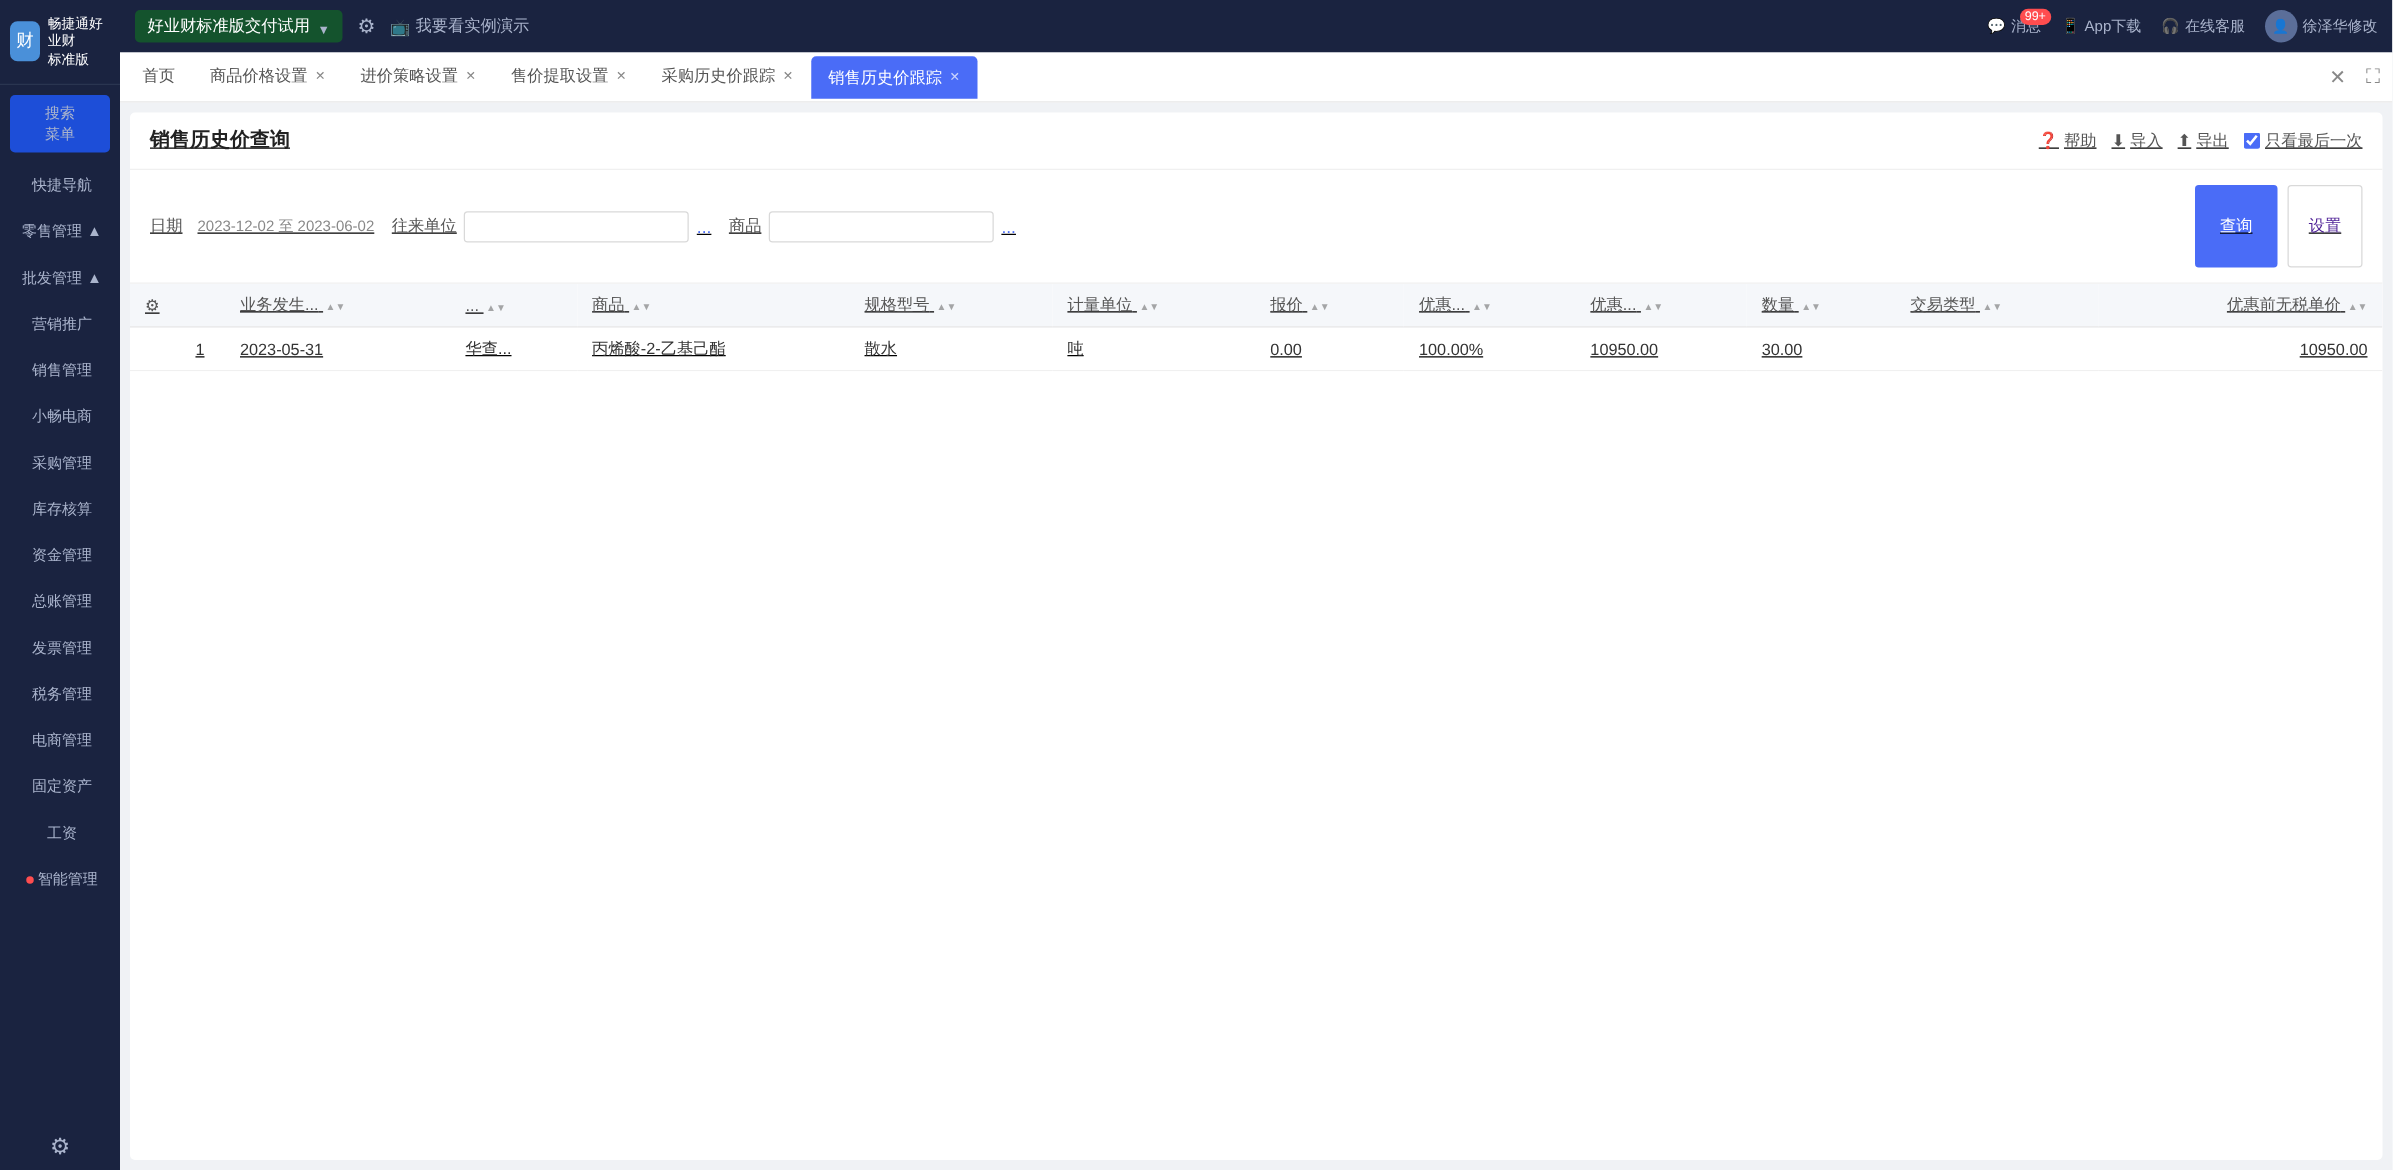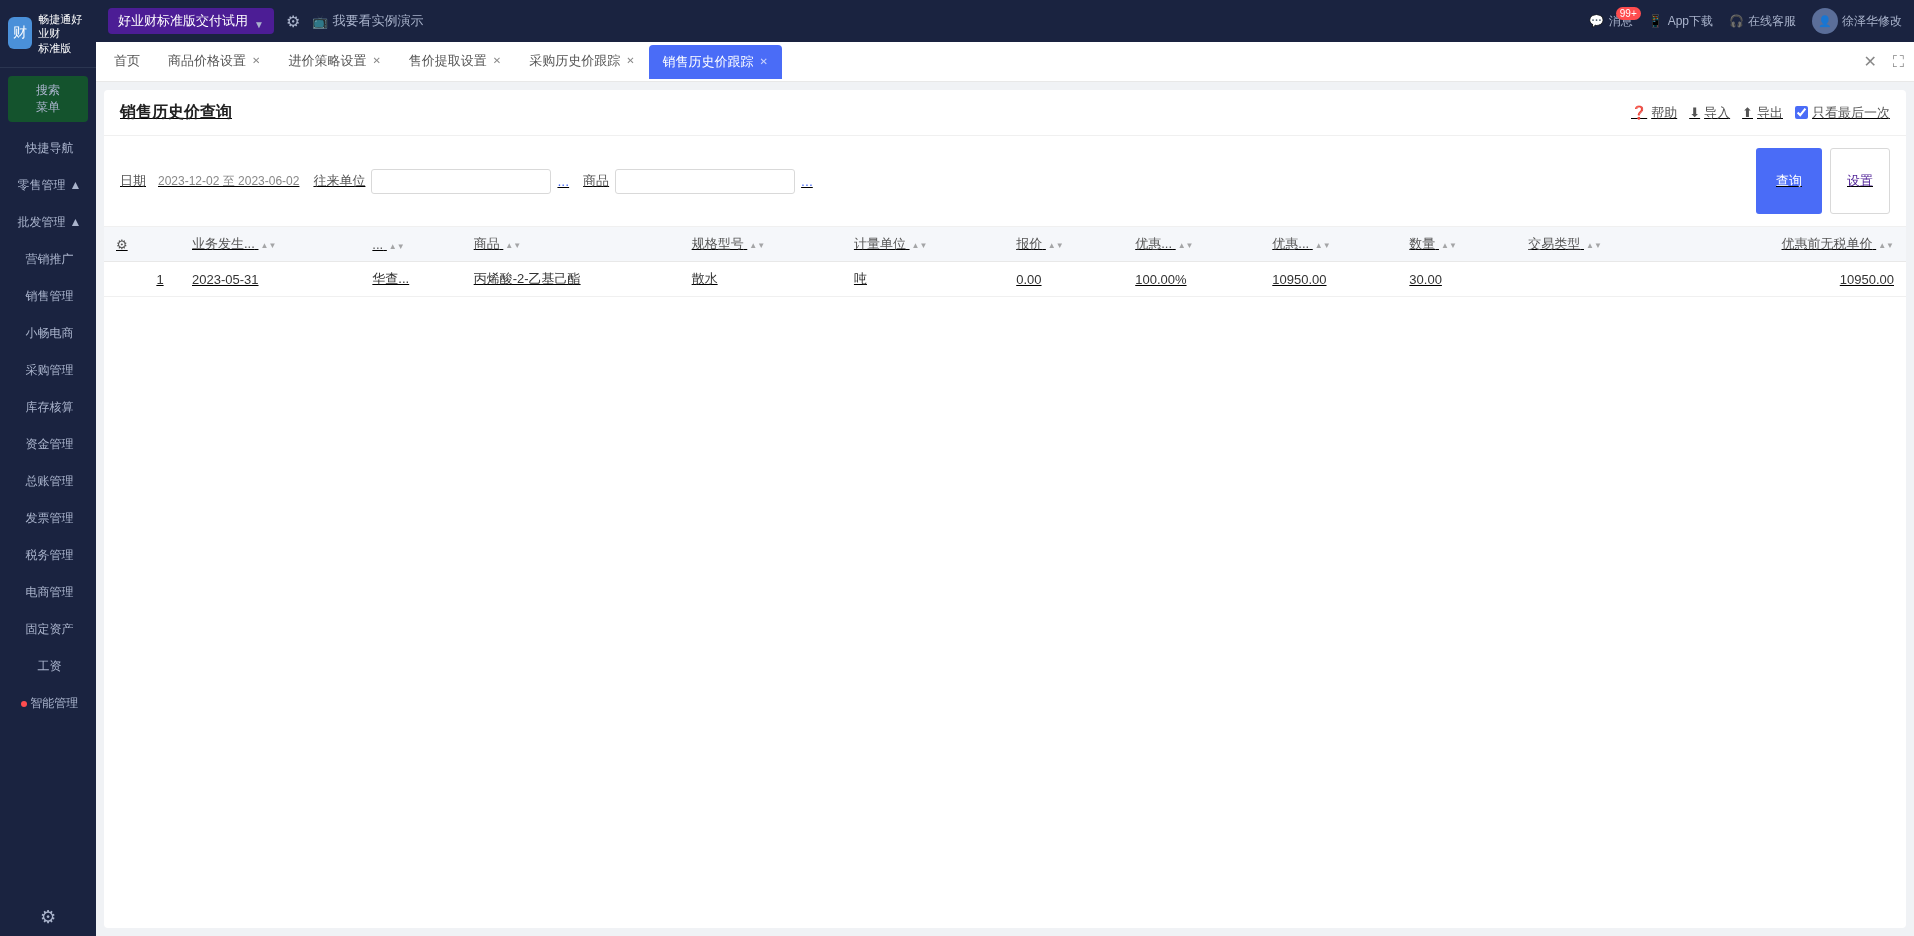--- a/index.html
+++ b/index.html
@@ -4,32 +4,32 @@
   <style>
     * { box-sizing: border-box; margin: 0; padding: 0; }
     body { font-family: "Microsoft YaHei", "PingFang SC", sans-serif; font-size: 13px; background: #f0f2f5; display: flex; height: 936px; overflow: hidden; }
 
     
     .sidebar { width: 96px; background: #1a2340; display: flex; flex-direction: column; color: #aab4cc; flex-shrink: 0; height: 100%; }
     .sidebar-logo { padding: 12px 8px; color: white; font-size: 12px; display: flex; align-items: center; gap: 6px; border-bottom: 1px solid #2a3550; }
     .sidebar-logo .logo-icon { width: 32px; height: 32px; background: #4a90d9; border-radius: 6px; display: flex; align-items: center; justify-content: center; font-size: 14px; color: white; }
     .sidebar-logo .logo-text { font-size: 11px; line-height: 1.3; }
     .sidebar-search { padding: 8px; }
-    .sidebar-search-btn { width: 100%; background: #14532d; border: none; color: #aab4cc; padding: 6px 24px; border-radius: 4px; cursor: pointer; font-size: 12px; text-align: center; }
+    .sidebar-search-btn { width: 100%; background: #1d4ed8; border: none; color: #aab4cc; padding: 6px 24px; border-radius: 4px; cursor: pointer; font-size: 12px; text-align: center; }
     .sidebar-nav-item { padding: 10px 4px; text-align: center; cursor: pointer; font-size: 12px; color: #aab4cc; border-left: 3px solid transparent; }
     .sidebar-nav-item.has-arrow { display: flex; align-items: center; justify-content: center; gap: 4px; }
     .sidebar-nav-item .dot { width: 6px; height: 6px; background: #ff4d4f; border-radius: 50%; display: inline-block; }
     .sidebar-bottom { margin-top: auto; padding: 8px; text-align: center; color: #aab4cc; font-size: 18px; cursor: pointer; }
 
     
     .main { flex: 1; display: flex; flex-direction: column; background: #f0f2f5; overflow: hidden; }
 
     
     .topbar { background: #1a2340; display: flex; align-items: center; padding: 0 12px; height: 42px; gap: 12px; }
-    .topbar-module { display: flex; align-items: flex-end; gap: 6px; background: #4c1d95; padding: 4px 10px; border-radius: 4px; color: white; font-size: 13px; cursor: pointer; }
+    .topbar-module { display: flex; align-items: flex-end; gap: 6px; background: #14532d; padding: 4px 10px; border-radius: 4px; color: white; font-size: 13px; cursor: pointer; }
     .topbar-module .arrow { color: #aab4cc; font-size: 10px; }
     .topbar-settings { color: #aab4cc; font-size: 16px; cursor: pointer; }
     .topbar-demo { color: #aab4cc; font-size: 13px; cursor: pointer; display: flex; align-items: center; gap: 4px; }
     .topbar-right { margin-left: auto; display: flex; align-items: center; gap: 16px; }
     .topbar-right-item { display: flex; align-items: center; gap: 4px; color: #aab4cc; font-size: 12px; cursor: pointer; position: relative; }
     .badge { background: #ff4d4f; color: white; font-size: 10px; padding: 1px 4px; border-radius: 8px; position: absolute; top: -6px; right: -8px; }
     .user-avatar { width: 26px; height: 26px; background: #5b6e99; border-radius: 50%; display: flex; align-items: center; justify-content: center; color: white; font-size: 11px; }
 
     
     .tabbar { background: white; display: flex; align-items: center; border-bottom: 1px solid #e8e8e8; min-height: 40px; padding: 0 4px; }

